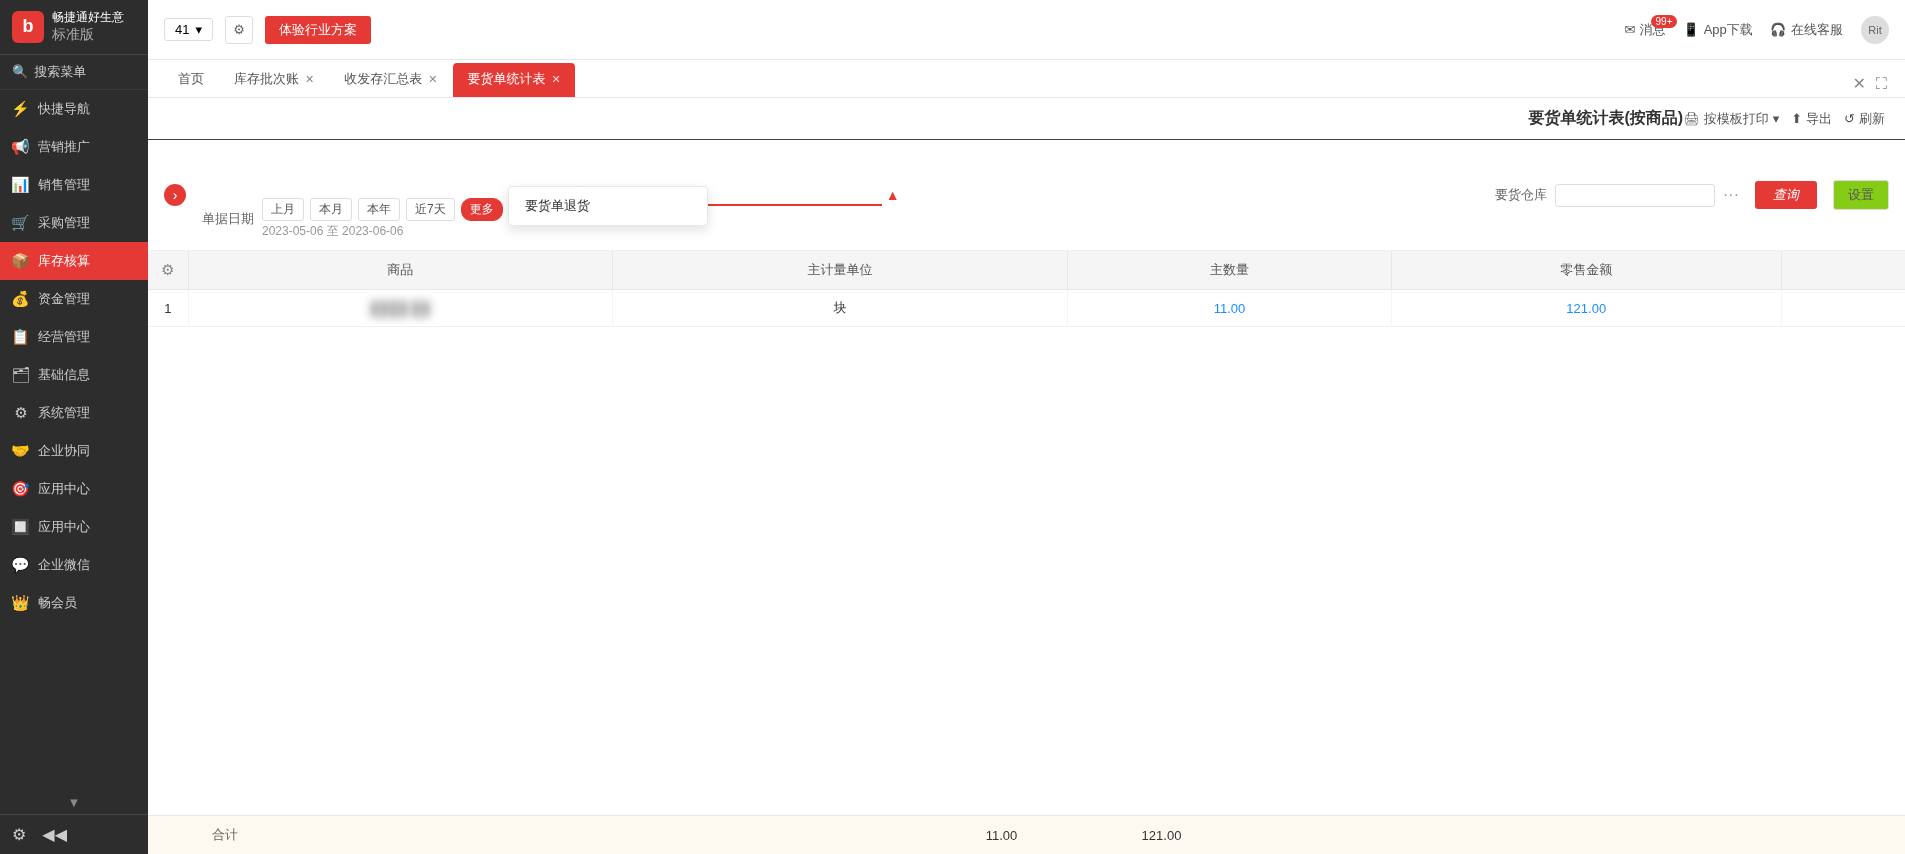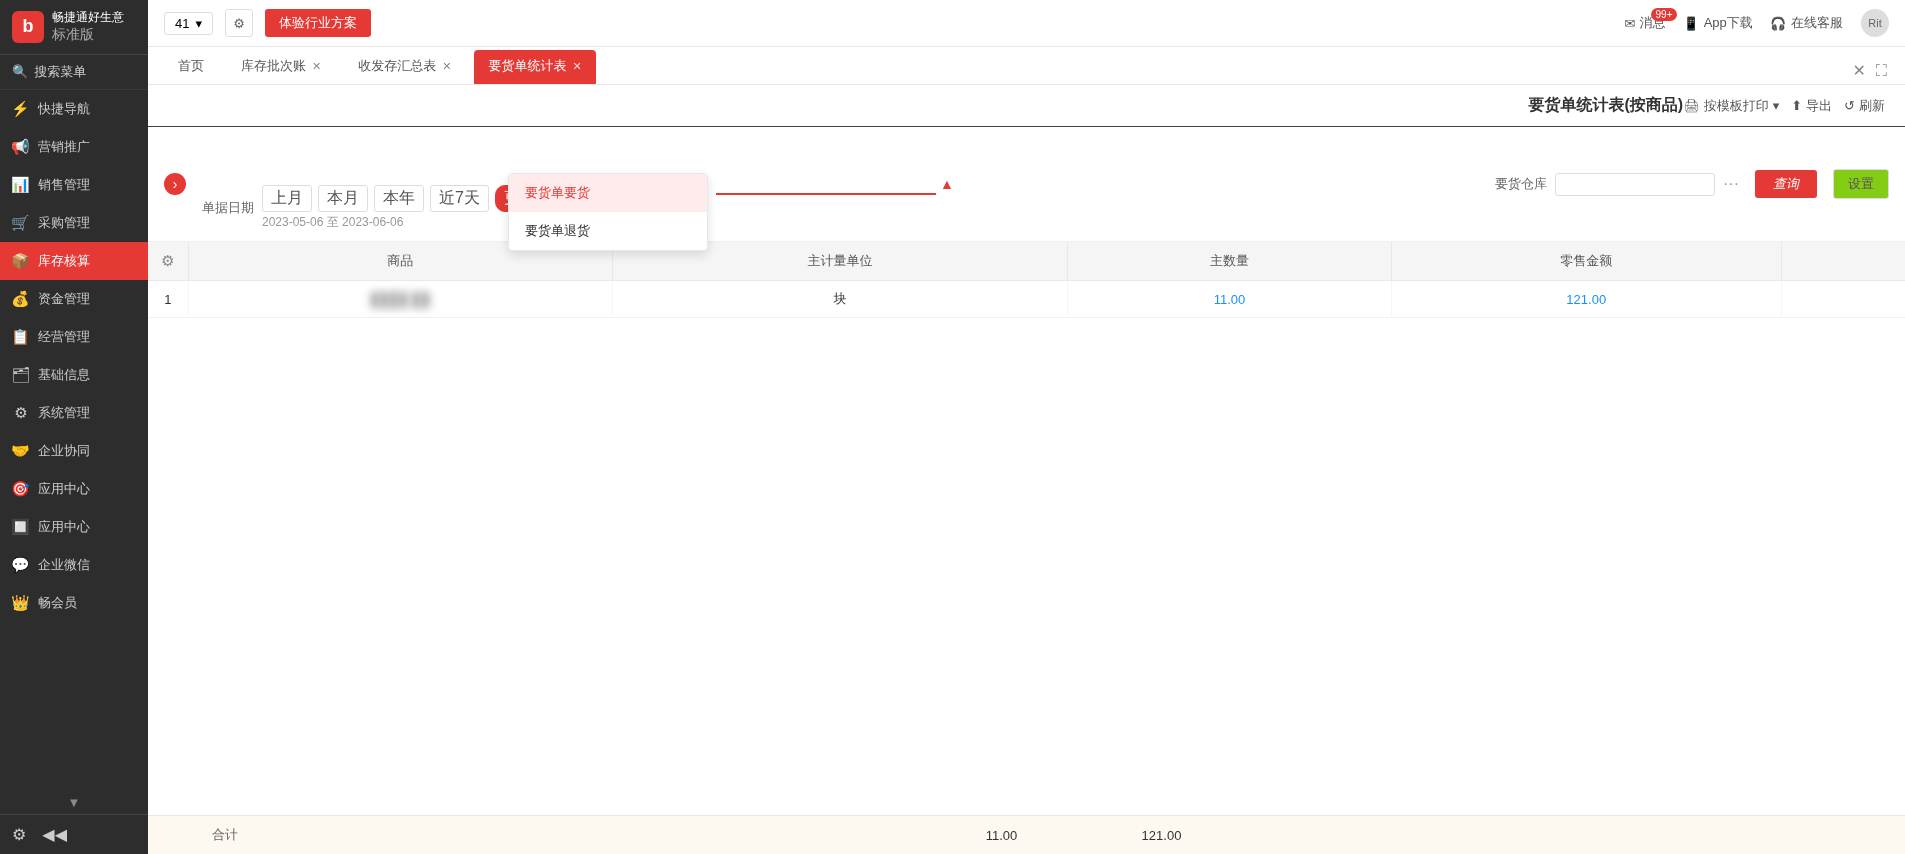--- a/index.html
+++ b/index.html
@@ -85,21 +85,21 @@
     
     .main-content {
       flex: 1;
       display: flex;
       flex-direction: column;
       overflow: hidden;
     }
 
     
     .top-header {
-      height: 47px;
+      height: 60px;
       background: #fff;
       display: flex;
       align-items: center;
       padding: 0 16px;
       border-bottom: 1px solid #e8e8e8;
       justify-content: space-between;
     }
     .header-left { display: flex; align-items: center; gap: 12px; }
     .header-selector {
       display: flex;
@@ -149,21 +149,21 @@
     .avatar { width: 28px; height: 28px; background: #ddd; border-radius: 50%; cursor: pointer; }
 
     
     .tab-bar {
       height: 38px;
       background: #fff;
       display: flex;
       align-items: flex-end;
       padding: 0 16px;
       border-bottom: 1px solid #e8e8e8;
-      gap: 9px;
+      gap: 2px;
     }
     .tab {
       display: flex;
       align-items: center;
       padding: 7px 14px;
       font-size: 13px;
       cursor: pointer;
       color: #555;
       border-bottom: 2px solid transparent;
       gap: 6px;
@@ -237,21 +237,21 @@
       font-size: 14px;
     }
     .filter-group { display: flex; align-items: center; gap: 8px; margin-top: 48px; }
     .filter-label { color: #666; font-size: 13px; white-space: nowrap; }
     .date-quick-btns { display: flex; gap: 6px; align-items: center; }
     .date-quick-btn {
       padding: 2px 8px;
       border: 1px solid #ddd;
       border-radius: 3px;
       cursor: pointer;
-      font-size: 16px;
+      font-size: 12px;
       color: #555;
       background: #fff;
     }
     .date-quick-btn.more {
       background: #e53935;
       color: #fff;
       border-color: #e53935;
       border-radius: 10px;
       padding: 2px 8px;
     }
@@ -574,21 +574,20 @@
       <div class="warehouse-group">
         <span class="warehouse-label">要货仓库</span>
         <input class="warehouse-input" type="text" style="">
         <span class="warehouse-more-btn">···</span>
       </div>
 
       <button class="query-btn">查询</button>
       <button class="settings-btn">设置</button>
 
       <div class="dropdown-overlay">
-        <div class="dropdown-item selected">要货单要货</div>
         <div class="dropdown-item">要货单退货</div>
       </div>
     </div>
 
     <div class="table-container">
       <table>
         <thead>
           <tr>
             <th style="width:40px;">
               <span class="th-settings-icon">⚙</span>

